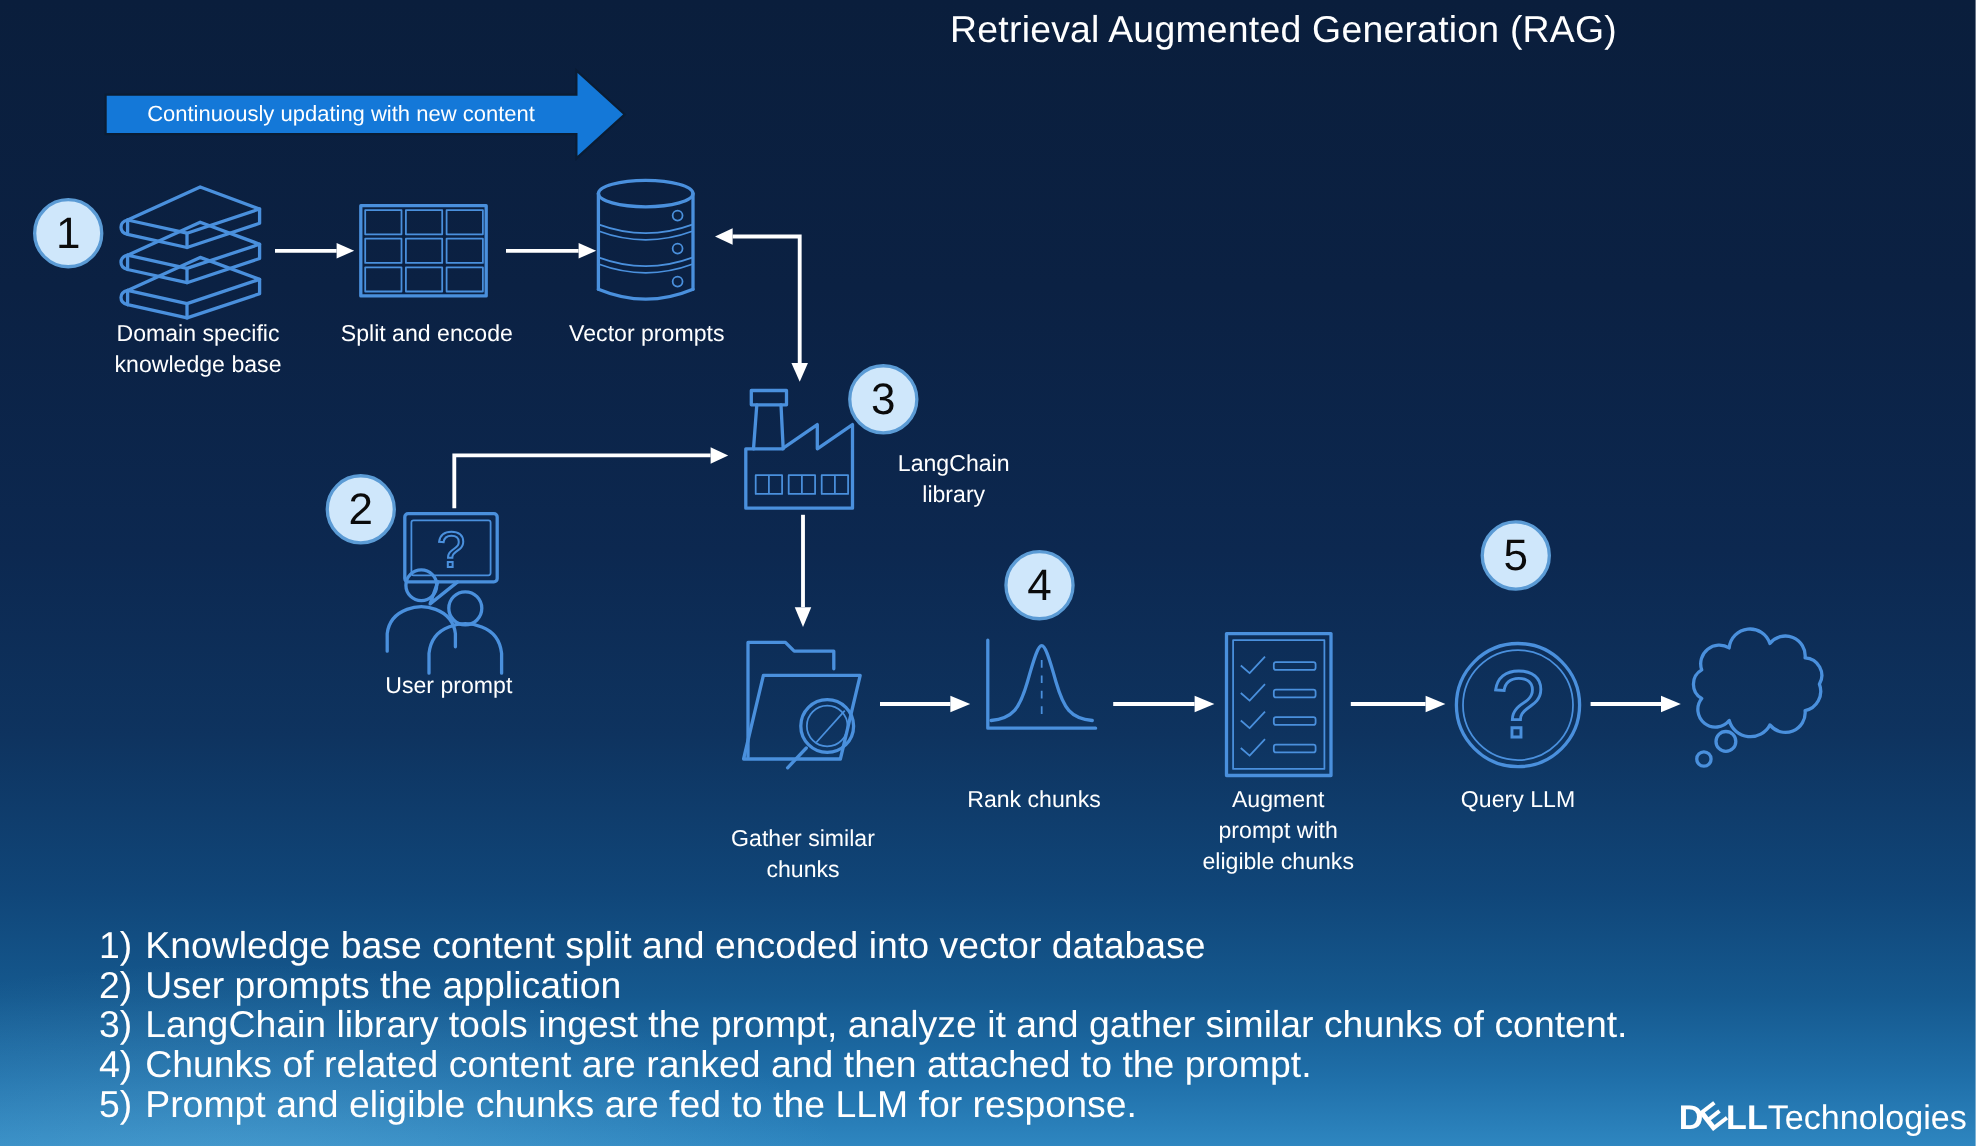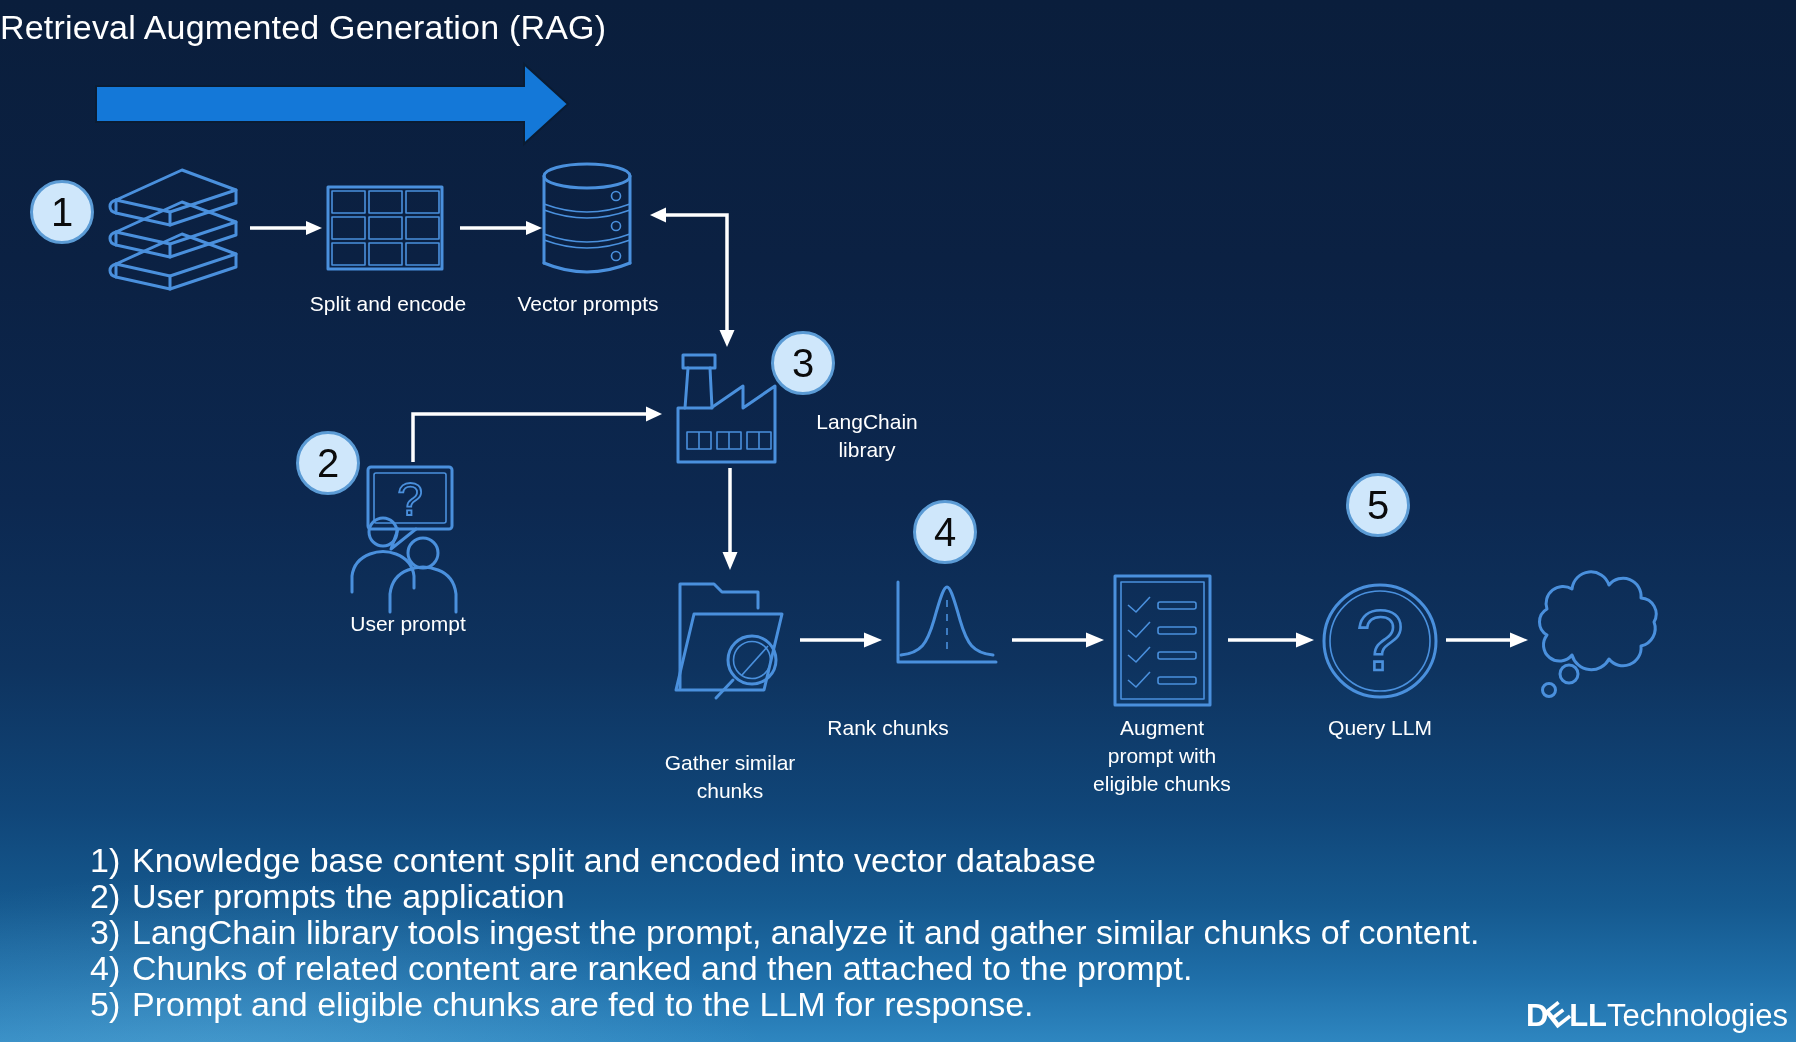--- a/index.html
+++ b/index.html
@@ -9,21 +9,21 @@
     position:relative;
   }
   .stage{
     position:absolute;inset:0;width:1796px;height:1042px;
     background:
       radial-gradient(900px 320px at 12% 103%, rgba(130,205,240,.28), rgba(130,205,240,0) 62%),
       linear-gradient(180deg,#0a1e3c 0%,#0b2143 25%,#0c2850 48%,#0e335f 64%,#104679 78%,#15598f 87%,#1f6fa9 94%,#2e86c0 100%);
   }
   .abs{position:absolute;}
   .title{
-    left:0;top:8px;width:1470px;text-align:left;color:#fff;
+    left:0;top:8px;width:1470px;text-align:right;color:#fff;
     font-size:34px;letter-spacing:.2px;
   }
   .banner-label{
     left:96px;top:86px;width:428px;height:36px;line-height:36px;
     text-align:center;color:#fff;font-size:20px;
   }
   .node-label{
     color:#fff;font-size:21px;line-height:28px;text-align:center;
     transform:translateX(-50%);
   }
@@ -212,43 +212,45 @@
 
     <g>
       <path class="ic" d="M1654,622 A18,18 0 0 1 1641,646 A18,18 0 0 1 1609,659 A20,20 0 0 1 1572,655 A16,16 0 0 1 1547,635 A15,15 0 0 1 1547,609 A17,17 0 0 1 1572,589 A19,19 0 0 1 1609,585 A18,18 0 0 1 1641,598 A16,16 0 0 1 1654,622 Z"></path>
       <circle class="ic" cx="1569" cy="674" r="9"></circle>
       <circle class="ic" cx="1549" cy="690" r="6.5"></circle>
     </g>
   </svg>
 
   <div class="abs title">Retrieval Augmented Generation (RAG)</div>
 
+  <div class="abs banner-label">Continuously updating with new content</div>
 
   <div class="abs badge" style="left:62px;top:212px;">
       <span>1</span>
     </div>
   <div class="abs badge" style="left:328px;top:463px;">
       <span>2</span>
     </div>
   <div class="abs badge" style="left:803px;top:363px;">
       <span>3</span>
     </div>
   <div class="abs badge" style="left:945px;top:532px;">
       <span>4</span>
     </div>
   <div class="abs badge" style="left:1378px;top:505px;">
       <span>5</span>
     </div>
 
+  <div class="abs node-label" style="left:180px;top:290px;width:180px;">Domain specific knowledge base</div>
   <div class="abs node-label" style="left:388px;top:290px;width:220px;">Split and encode</div>
   <div class="abs node-label" style="left:588px;top:290px;width:220px;">Vector prompts</div>
   <div class="abs node-label" style="left:867px;top:408px;width:140px;">LangChain library</div>
   <div class="abs node-label" style="left:408px;top:610px;width:180px;">User prompt</div>
   <div class="abs node-label" style="left:730px;top:714px;width:170px;margin-top:35px;">Gather similar chunks</div>
-  <div class="abs node-label" style="left:888px;top:714px;width:180px;">Rank chunks</div>
+  <div class="abs node-label" style="left:940px;top:714px;width:180px;">Rank chunks</div>
   <div class="abs node-label" style="left:1162px;top:714px;width:152px;">Augment prompt with eligible chunks</div>
   <div class="abs node-label" style="left:1380px;top:714px;width:160px;">Query LLM</div>
 
   <div class="abs legend">
     <div class="legend-row"><span class="legend-num">1)</span><span>Knowledge base content split and encoded into vector database</span></div>
     <div class="legend-row"><span class="legend-num">2)</span><span>User prompts the application</span></div>
     <div class="legend-row"><span class="legend-num">3)</span><span>LangChain library tools ingest the prompt, analyze it and gather similar chunks of content.</span></div>
     <div class="legend-row"><span class="legend-num">4)</span><span>Chunks of related content are ranked and then attached to the prompt.</span></div>
     <div class="legend-row"><span class="legend-num">5)</span><span>Prompt and eligible chunks are fed to the LLM for response.</span></div>
   </div>

